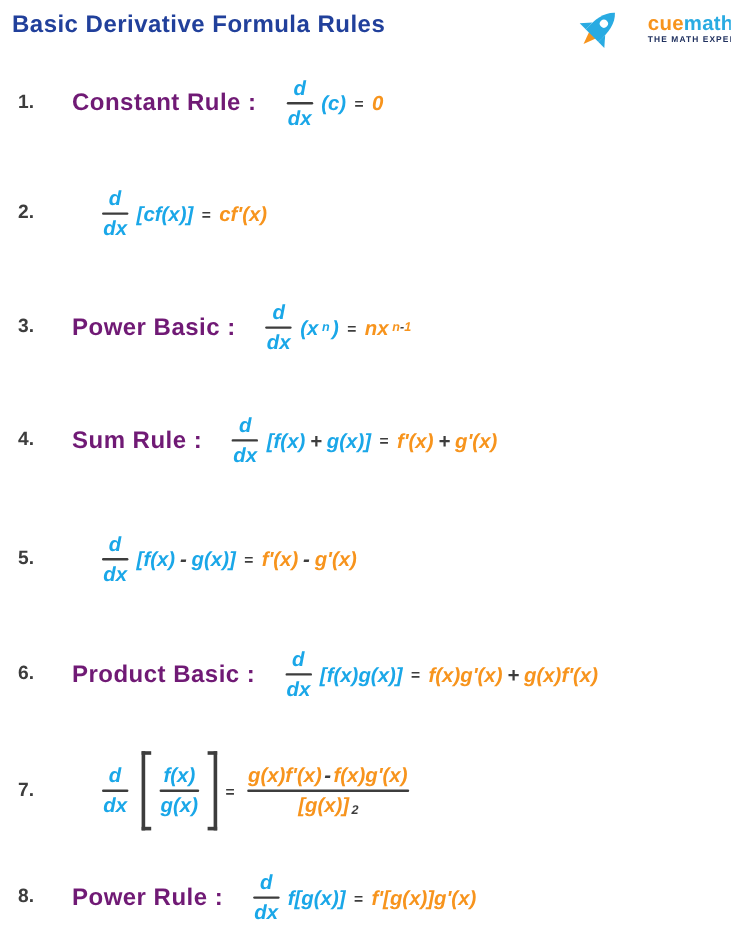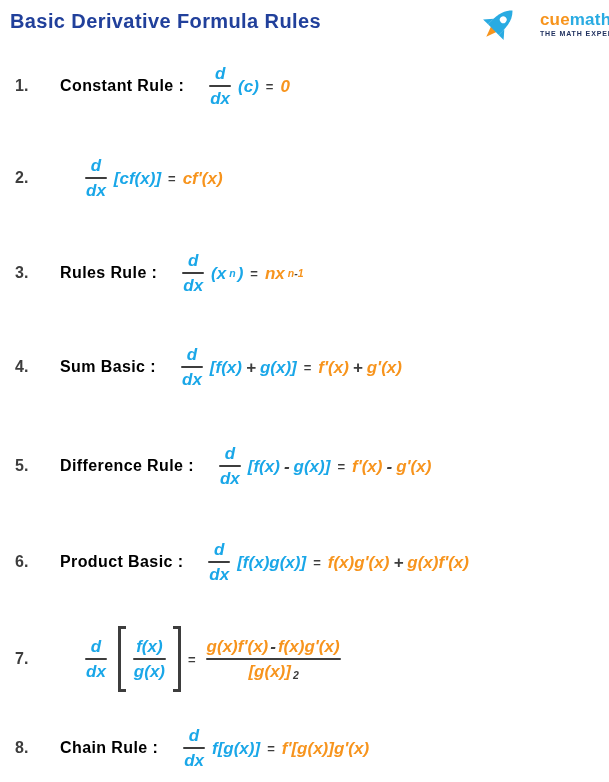--- a/index.html
+++ b/index.html
@@ -23,21 +23,21 @@
   .rule-1{top:57px;height:58px;}
   .rule-2{top:149px;height:58px;}
   .rule-3{top:244px;height:58px;}
   .rule-4{top:338px;height:58px;}
   .rule-5{top:437px;height:58px;}
   .rule-6{top:533px;height:58px;}
   .rule-7{top:614px;height:90px;}
   .rule-8{top:719px;height:58px;}
 
   .num{width:45px;font-size:16px;font-weight:bold;color:#3D3D3D;flex:0 0 45px;}
-  .label{font-size:16px;font-weight:bold;color:#000000;letter-spacing:0.4px;white-space:pre;}
+  .label{font-size:20px;font-weight:bold;color:#701a75;letter-spacing:0.4px;white-space:pre;}
   .formula{display:inline-flex;align-items:center;margin-left:20px;
            font-size:17px;font-weight:bold;font-style:italic;white-space:nowrap;}
 
   .tok{margin:0 2px;line-height:1;}
   .c-b{color:#1AA7E8;}
   .c-o{color:#F7941D;}
   .c-d{color:#3D3D3D;}
   .eq{font-size:13px;font-weight:800;margin:0 5px;font-style:normal;}
 
   .frac{display:inline-flex;flex-direction:column;align-items:center;margin:0 5px;}
@@ -109,21 +109,21 @@
           </span>
         </span>
         <span class="tok c-b">[cf(x)]</span>
         <span class="tok c-d eq">=</span>
         <span class="tok c-o">cf'(x)</span>
       </span>
   </div>
 
   <div class="rule rule-3">
     <span class="num">3.</span>
-    <span class="label">Rules Rule :</span>
+    <span class="label">Power Basic :</span>
     <span class="formula">
         <span class="frac">
           <span class="fnum">
             <span class="tok c-b">d</span>
           </span>
           <span class="fbar"></span>
           <span class="fden">
             <span class="tok c-b">dx</span>
           </span>
         </span>
@@ -131,21 +131,21 @@
         <sup class="msup"><span class="tok c-b">n</span></sup>
         <span class="tok c-b">)</span>
         <span class="tok c-d eq">=</span>
         <span class="tok c-o">nx</span>
         <sup class="msup"><span class="tok c-o">n</span><span class="tok c-d">-</span><span class="tok c-o">1</span></sup>
       </span>
   </div>
 
   <div class="rule rule-4">
     <span class="num">4.</span>
-    <span class="label">Sum Basic :</span>
+    <span class="label">Sum Rule :</span>
     <span class="formula">
         <span class="frac">
           <span class="fnum">
             <span class="tok c-b">d</span>
           </span>
           <span class="fbar"></span>
           <span class="fden">
             <span class="tok c-b">dx</span>
           </span>
         </span>
@@ -154,21 +154,20 @@
         <span class="tok c-b">g(x)]</span>
         <span class="tok c-d eq">=</span>
         <span class="tok c-o">f'(x)</span>
         <span class="tok c-d">+</span>
         <span class="tok c-o">g'(x)</span>
       </span>
   </div>
 
   <div class="rule rule-5">
     <span class="num">5.</span>
-    <span class="label">Difference Rule :</span>
     <span class="formula">
         <span class="frac">
           <span class="fnum">
             <span class="tok c-b">d</span>
           </span>
           <span class="fbar"></span>
           <span class="fden">
             <span class="tok c-b">dx</span>
           </span>
         </span>
@@ -237,21 +236,21 @@
           <span class="fden">
             <span class="tok c-o">[g(x)]</span>
             <sup class="msup"><span class="tok c-d">2</span></sup>
           </span>
         </span>
       </span>
   </div>
 
   <div class="rule rule-8">
     <span class="num">8.</span>
-    <span class="label">Chain Rule :</span>
+    <span class="label">Power Rule :</span>
     <span class="formula">
         <span class="frac">
           <span class="fnum">
             <span class="tok c-b">d</span>
           </span>
           <span class="fbar"></span>
           <span class="fden">
             <span class="tok c-b">dx</span>
           </span>
         </span>

